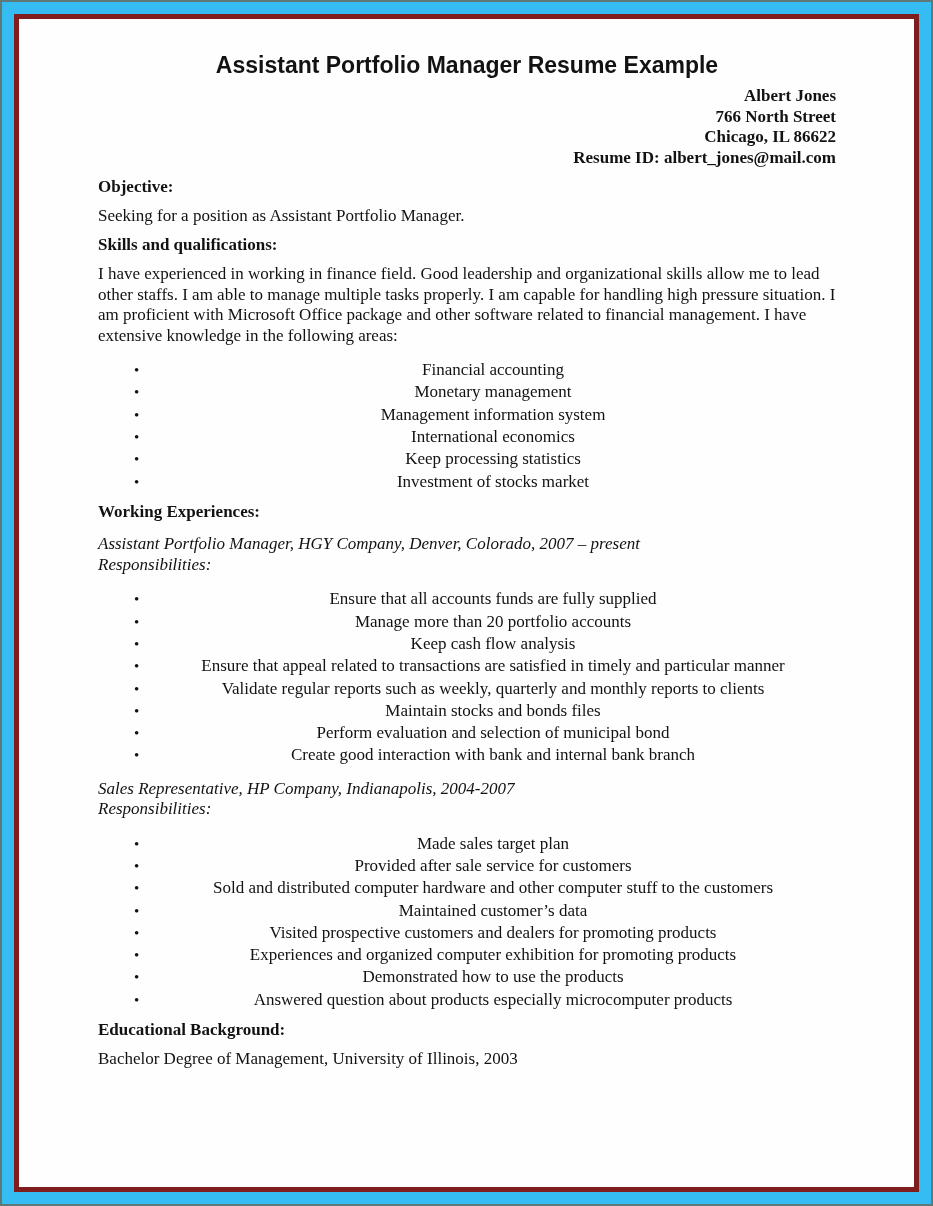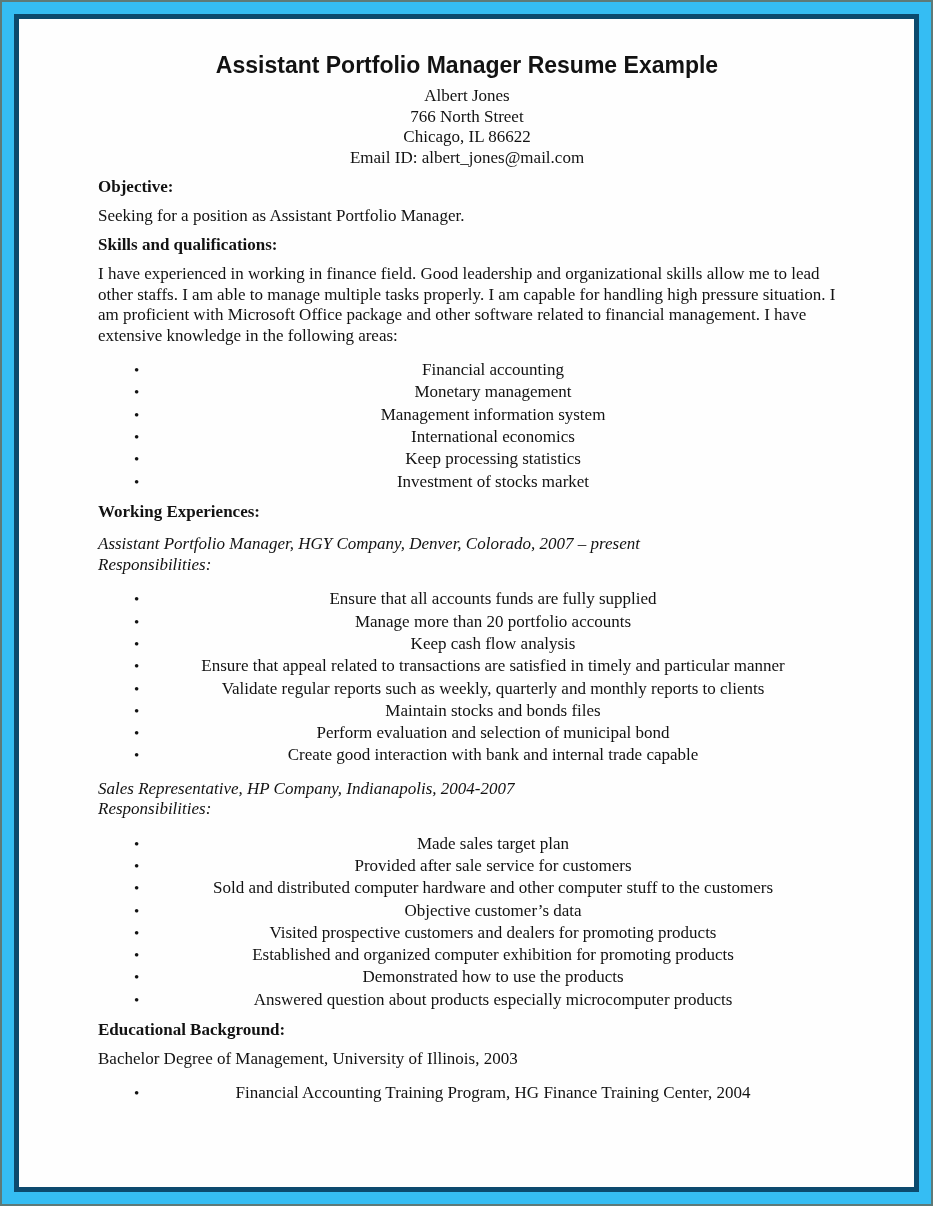--- a/index.html
+++ b/index.html
@@ -13,42 +13,43 @@
     height: 1206px;
     border: 2px solid #5e7a78;
     background: #35bdf3;
     padding: 12px;
     overflow: hidden;
   }
   .frame-inner {
     box-sizing: border-box;
     width: 100%;
     height: 100%;
-    border: 5px solid #0c4a6e;
+    border: 5px solid #7f1d1d;
     background: #fefefe;
     overflow: hidden;
   }
   .doc {
     box-sizing: border-box;
     padding: 32px 78px 0 79px;
     font-family: "Liberation Serif", serif;
     font-size: 17px;
     color: #121212;
   }
   .doc-title {
     font-family: "Liberation Sans", sans-serif;
     font-size: 23px;
     font-weight: bold;
     text-align: center;
     margin: 0 0 7px 0;
     line-height: 28px;
   }
   .contact {
-    text-align: center;
+    text-align: right;
     line-height: 20.5px;
+    font-weight: bold;
   }
   .contact div { margin: 0; }
   .sec-heading {
     font-weight: bold;
     margin: 9px 0 0 0;
     line-height: 20.5px;
   }
   .body-line, .body-par {
     margin: 8.5px 0 0 0;
     line-height: 20.4px;
@@ -83,21 +84,21 @@
 <div class="frame-outer">
   <div class="frame-inner">
     <div class="doc">
 
       <h1 class="doc-title">Assistant Portfolio Manager Resume Example</h1>
 
       <div class="contact">
         <div>Albert Jones</div>
         <div>766 North Street</div>
         <div>Chicago, IL 86622</div>
-        <div>Email ID: albert_jones@mail.com</div>
+        <div>Resume ID: albert_jones@mail.com</div>
       </div>
 
       <div class="sec-heading">Objective:</div>
       <div class="body-line">Seeking for a position as Assistant Portfolio Manager.</div>
 
       <div class="sec-heading">Skills and qualifications:</div>
       <div class="body-par">I have experienced in working in finance field. Good leadership and organizational skills allow me to lead other staffs. I am able to manage multiple tasks properly. I am capable for handling high pressure situation. I am proficient with Microsoft Office package and other software related to financial management. I have extensive knowledge in the following areas:</div>
 
       <ul class="bullets">
         <li>Financial accounting</li>
@@ -116,42 +117,41 @@
       </div>
 
       <ul class="bullets">
         <li>Ensure that all accounts funds are fully supplied</li>
         <li>Manage more than 20 portfolio accounts</li>
         <li>Keep cash flow analysis</li>
         <li>Ensure that appeal related to transactions are satisfied in timely and particular manner</li>
         <li>Validate regular reports such as weekly, quarterly and monthly reports to clients</li>
         <li>Maintain stocks and bonds files</li>
         <li>Perform evaluation and selection of municipal bond</li>
-        <li>Create good interaction with bank and internal trade capable</li>
+        <li>Create good interaction with bank and internal bank branch</li>
       </ul>
 
       <div class="job-lines">
         <div>Sales Representative, HP Company, Indianapolis, 2004-2007</div>
         <div>Responsibilities:</div>
       </div>
 
       <ul class="bullets">
         <li>Made sales target plan</li>
         <li>Provided after sale service for customers</li>
         <li>Sold and distributed computer hardware and other computer stuff to the customers</li>
-        <li>Objective customer’s data</li>
+        <li>Maintained customer’s data</li>
         <li>Visited prospective customers and dealers for promoting products</li>
-        <li>Established and organized computer exhibition for promoting products</li>
+        <li>Experiences and organized computer exhibition for promoting products</li>
         <li>Demonstrated how to use the products</li>
         <li>Answered question about products especially microcomputer products</li>
       </ul>
 
       <div class="sec-heading">Educational Background:</div>
       <div class="body-line">Bachelor Degree of Management, University of Illinois, 2003</div>
 
 
       <ul class="bullets">
-        <li>Financial Accounting Training Program, HG Finance Training Center, 2004</li>
       </ul>
 
     </div>
   </div>
 </div>
 
 </body></html>

